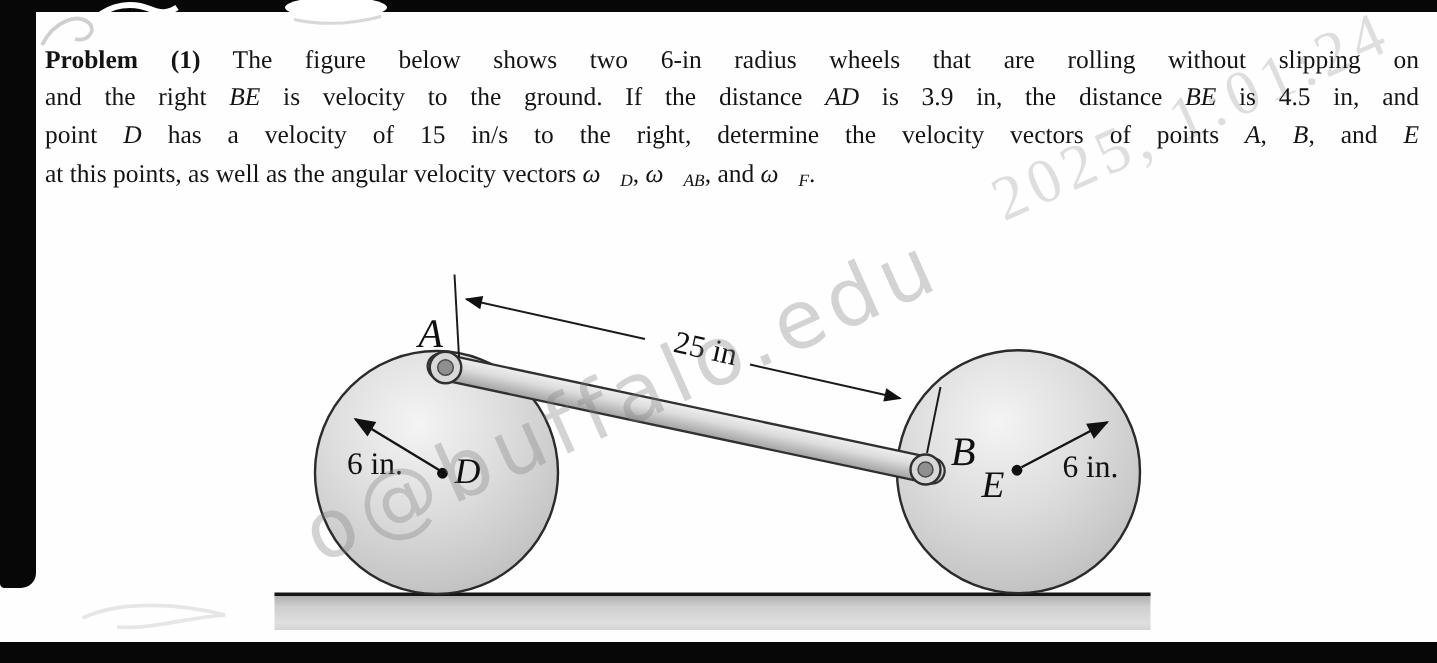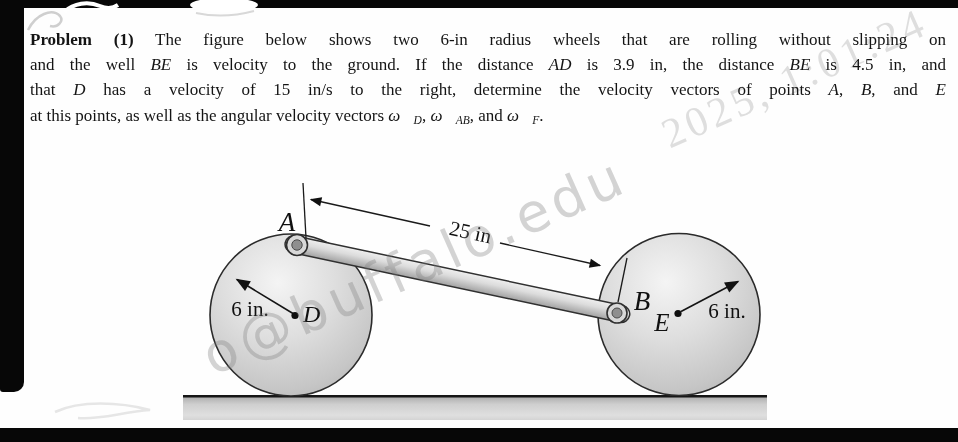--- a/index.html
+++ b/index.html
@@ -37,22 +37,22 @@
 <div id="page">
 
   <div id="frame-top" class="frame"></div>
   <div id="frame-left" class="frame"></div>
   <div id="frame-bottom" class="frame"></div>
 
   <div id="wm-ts">2025, 1:01:24</div>
 
   <div id="ptext">
       <div class="tline just"><span class="b">Problem (1)</span><span> The figure below shows two 6-in radius wheels that are rolling without slipping on</span></div>
-      <div class="tline just"><span>and the well </span><span class="i">BE</span><span> is velocity to the ground. If the distance </span><span class="i">AD</span><span> is 3.9 in, the distance </span><span class="i">BE</span><span> is 4.5 in, and</span></div>
-      <div class="tline just"><span>that </span><span class="i">D</span><span> has a velocity of 15 in/s to the right, determine the velocity vectors of points </span><span class="i">A</span><span>, </span><span class="i">B</span><span>, and </span><span class="i">E</span></div>
+      <div class="tline just"><span>and the right </span><span class="i">BE</span><span> is velocity to the ground. If the distance </span><span class="i">AD</span><span> is 3.9 in, the distance </span><span class="i">BE</span><span> is 4.5 in, and</span></div>
+      <div class="tline just"><span>point </span><span class="i">D</span><span> has a velocity of 15 in/s to the right, determine the velocity vectors of points </span><span class="i">A</span><span>, </span><span class="i">B</span><span>, and </span><span class="i">E</span></div>
       <div class="tline"><span>at this points, as well as the angular velocity vectors </span><span class="i">ω⃗</span><span class="sub">D</span><span>, </span><span class="i">ω⃗</span><span class="sub">AB</span><span>, and </span><span class="i">ω⃗</span><span class="sub">F</span><span>.</span></div>
     </div>
 
   <svg id="scrib-top" width="300" height="50">
     <ellipse cx="224" cy="5" rx="34" ry="7" fill="#ffffff"></ellipse>
     <path d="M196,13 Q224,19 254,11" stroke="#d8d8d8" stroke-width="2" fill="none"></path>
     <path d="M64,12 C74,3 88,1 100,6 C107,9 112,9 118,5" stroke="#ffffff" stroke-width="4" fill="none"></path>
     <path d="M28,30 C36,14 52,8 60,16 C64,21 58,28 50,26" stroke="#cfcfcf" stroke-width="2.5" fill="none"></path>
   </svg>
 

